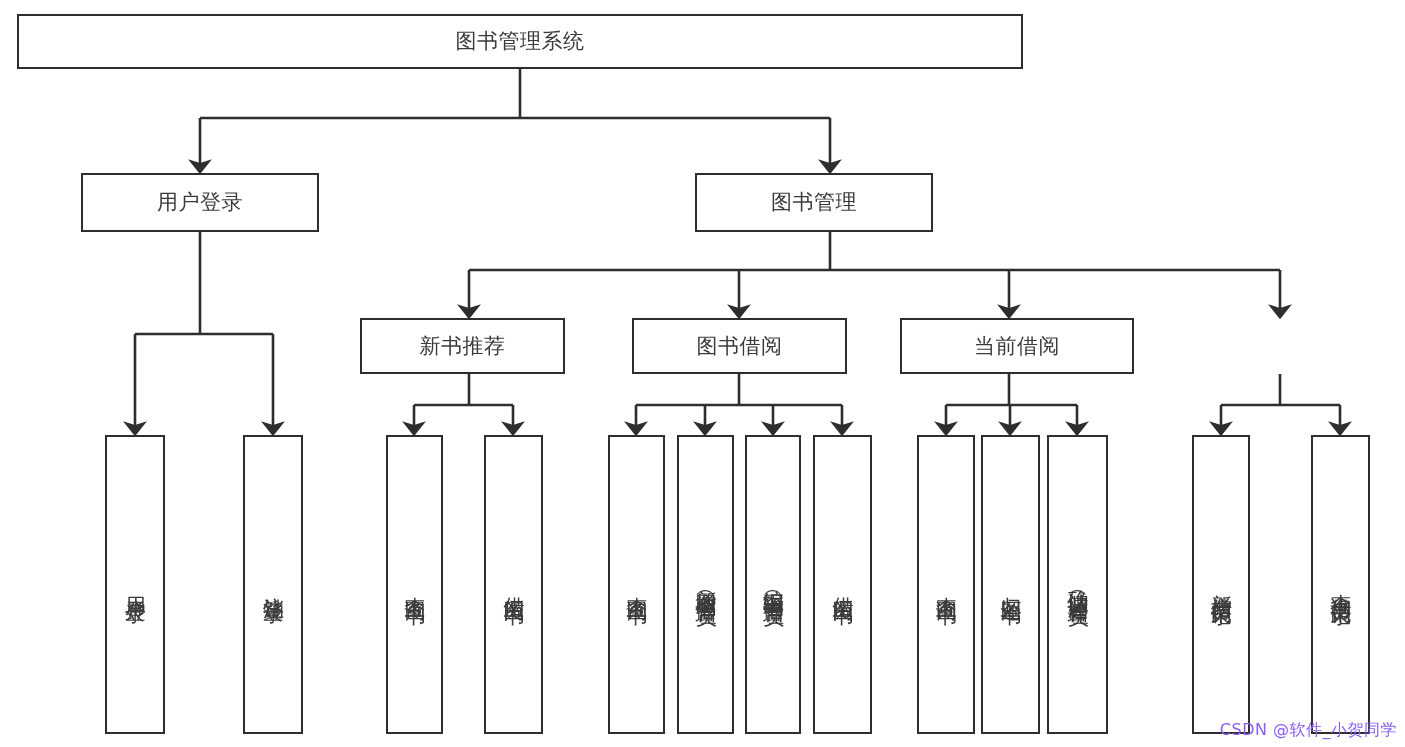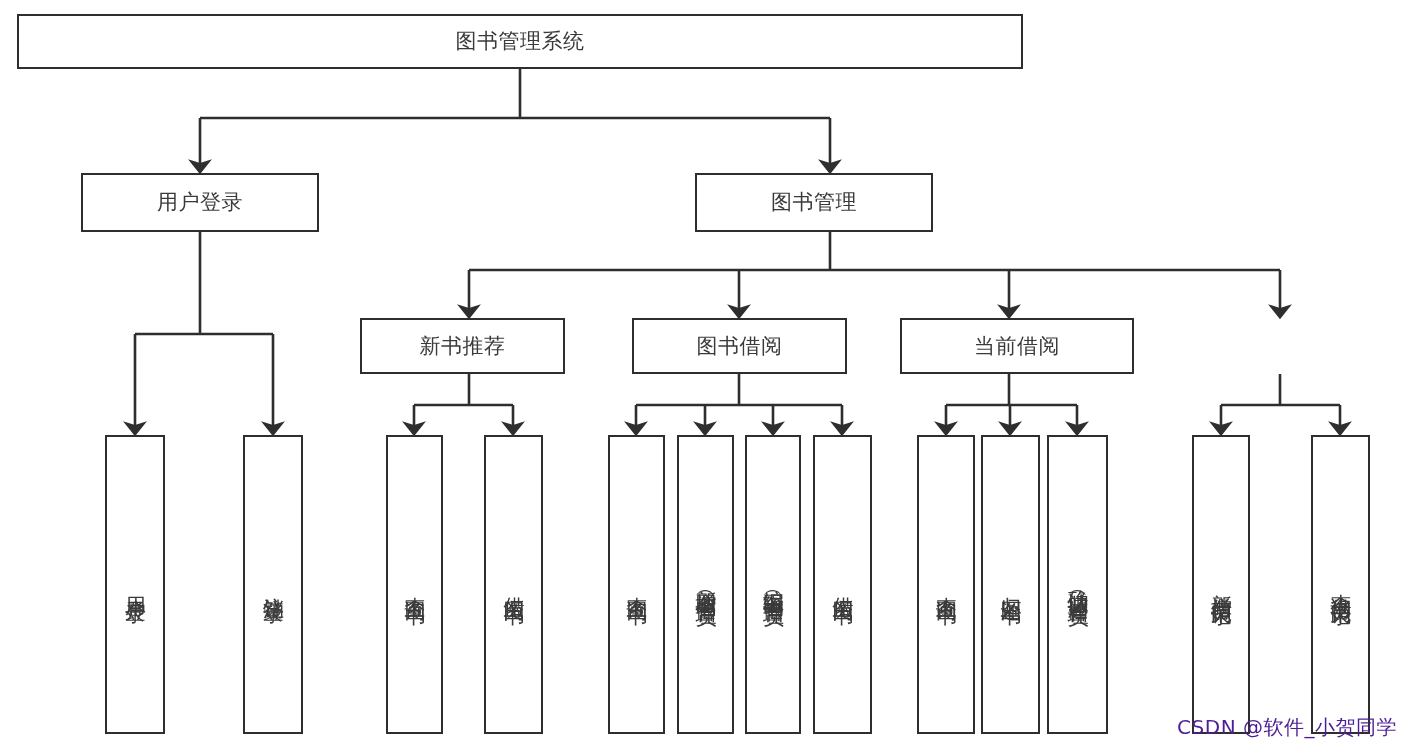--- a/index.html
+++ b/index.html
@@ -56,22 +56,22 @@
     display: block;
     white-space: pre-line;
   }
   .node.vertical .node-label {
     white-space: normal;
   }
   #watermark {
     position: absolute;
     right: 8px;
     bottom: 6px;
-    font-size: 20px;
-    color: #4c1d95;
+    font-size: 16px;
+    color: #8b5cf6;
     letter-spacing: 0.5px;
     user-select: none;
     white-space: nowrap;
   }
 </style>
 </head>
 <body>
 
 <div id="diagram-root">
 

